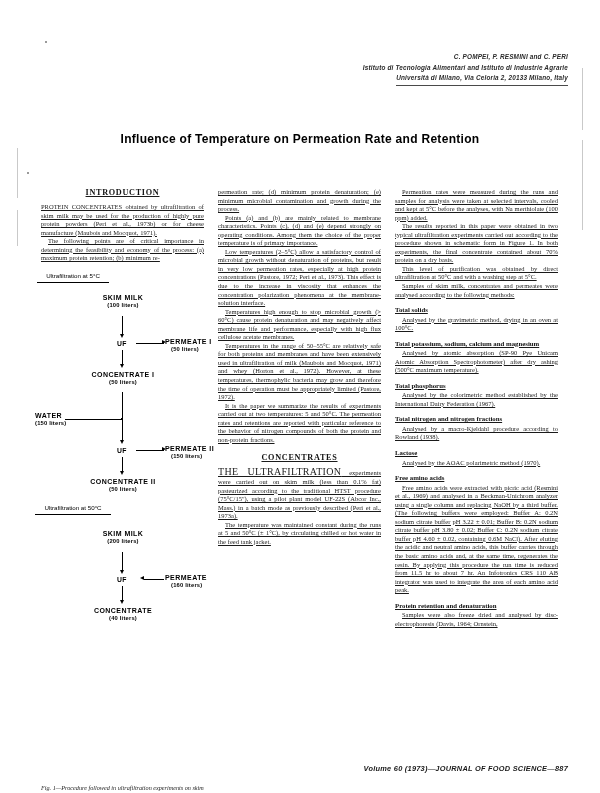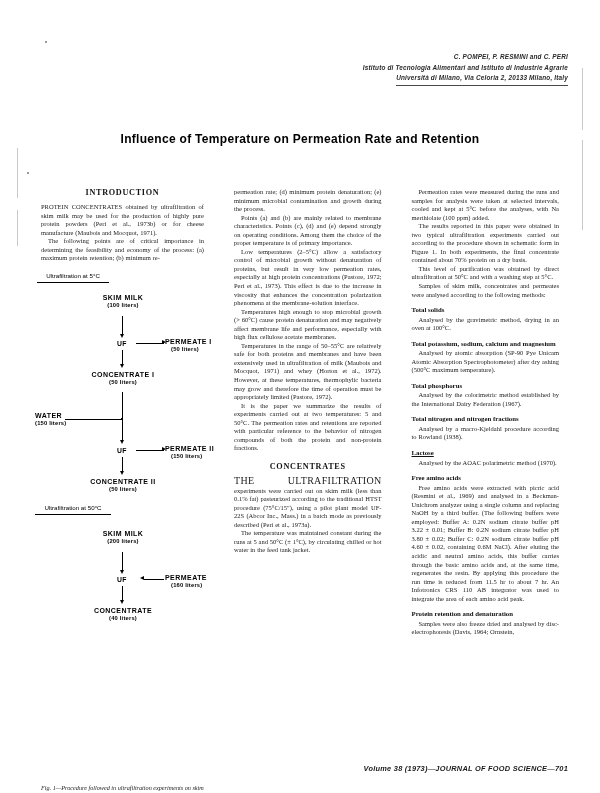--- a/index.html
+++ b/index.html
@@ -71,21 +71,22 @@
   }
 
   
   #body-cols {
     position: absolute;
     top: 188px;
     left: 41px;
     width: 518px;
     height: 560px;
     display: flex;
-    gap: 30px;
+    gap: 14px;
+    text-decoration: underline;
   }
   .col { width: 163px; position: relative; }
 
   h2.sect {
     font-family: "Liberation Serif", serif;
     font-size: 8.2px;
     font-weight: bold;
     letter-spacing: 0.7px;
     text-align: center;
     margin: 0 0 6px 0;
@@ -390,13 +391,13 @@
     <p class="para">Analysed by the AOAC polarimetric method (1970).</p>
 
     <h3 class="sub">Free amino acids</h3>
     <p class="para">Free amino acids were extracted with picric acid (Resmini et al., 1969) and analysed in a Beckman-Unichrom analyzer using a single column and replacing NaOH by a third buffer. (The following buffers were employed: Buffer A: 0.2N sodium citrate buffer pH 3.22 ± 0.01; Buffer B: 0.2N sodium citrate buffer pH 3.80 ± 0.02; Buffer C: 0.2N sodium citrate buffer pH 4.60 ± 0.02, containing 0.6M NaCl). After eluting the acidic and neutral amino acids, this buffer carries through the basic amino acids and, at the same time, regenerates the resin. By applying this procedure the run time is reduced from 11.5 hr to about 7 hr. An Infotronics CRS 110 AB integrator was used to integrate the area of each amino acid peak.</p>
 
     <h3 class="sub">Protein retention and denaturation</h3>
     <p class="para">Samples were also freeze dried and analysed by disc-electrophoresis (Davis, 1964; Ornstein,</p>
   </div>
 </div>
 
-<div id="footer">Volume 38 (1973)—JOURNAL OF FOOD SCIENCE—701</div>
+<div id="footer">Volume 60 (1973)—JOURNAL OF FOOD SCIENCE—887</div>
 
 </body></html>

